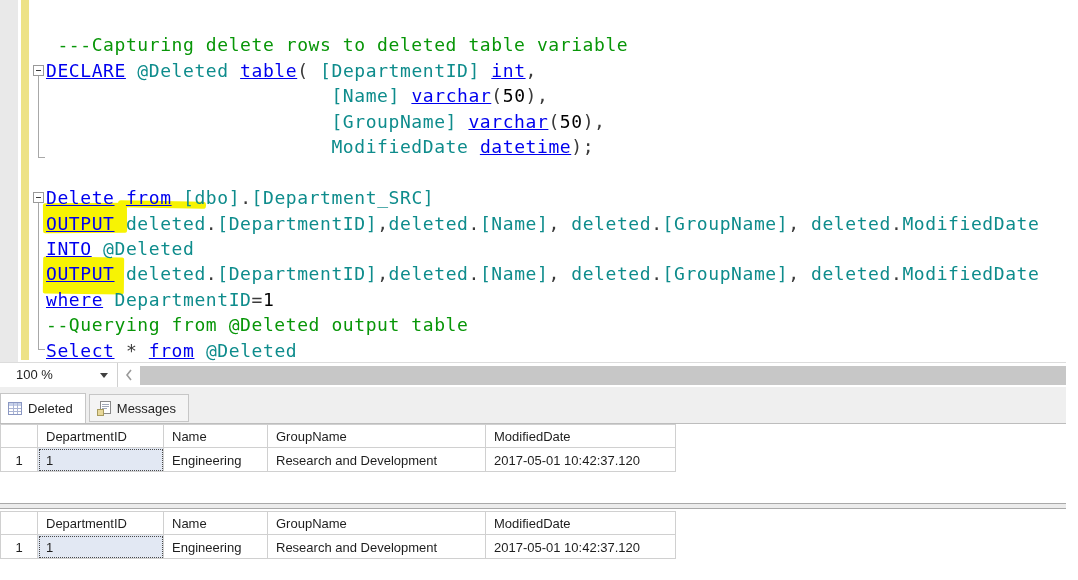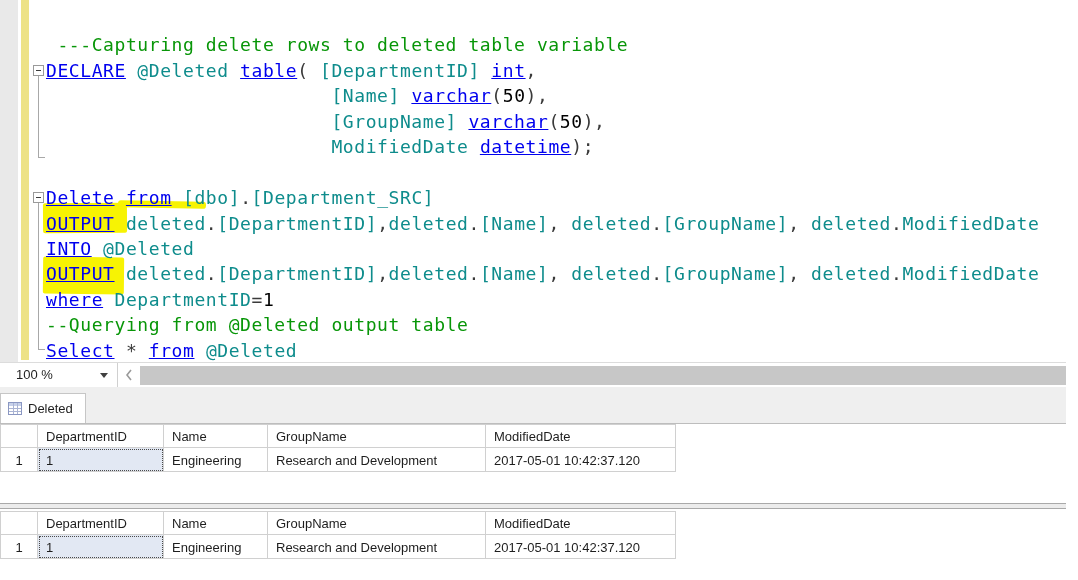--- a/index.html
+++ b/index.html
@@ -114,20 +114,30 @@
       <svg width="14" height="13" viewBox="0 0 14 13">
         <rect x="0.5" y="0.5" width="13" height="12" fill="#ffffff" stroke="#8a97c2"></rect>
         <rect x="1" y="1" width="12" height="3" fill="#c7d1ea"></rect>
         <line x1="1" y1="6.5" x2="13" y2="6.5" stroke="#aab4d4"></line>
         <line x1="1" y1="9.5" x2="13" y2="9.5" stroke="#aab4d4"></line>
         <line x1="5.5" y1="1" x2="5.5" y2="12" stroke="#aab4d4"></line>
         <line x1="9.5" y1="1" x2="9.5" y2="12" stroke="#aab4d4"></line>
       </svg>
       <span>Deleted</span>
     </div>
+    <div class="tab inactive">
+      <svg width="14" height="15" viewBox="0 0 14 15">
+        <rect x="3.5" y="0.5" width="10" height="12" fill="#ffffff" stroke="#8a8a8a"></rect>
+        <line x1="5" y1="3.5" x2="12" y2="3.5" stroke="#a0a8b8"></line>
+        <line x1="5" y1="5.5" x2="12" y2="5.5" stroke="#a0a8b8"></line>
+        <line x1="5" y1="7.5" x2="10" y2="7.5" stroke="#a0a8b8"></line>
+        <rect x="0.5" y="8.5" width="6" height="6" fill="#e8d89a" stroke="#a89b5e"></rect>
+      </svg>
+      <span>Messages</span>
+    </div>
   </div>
 
   <div class="hline"></div>
   <div class="grid" id="grid-0">
       <div class="grow">
         <div class="gcell gh" style="width: 37px;"></div>
         <div class="gcell gh" style="width: 126px;">DepartmentID</div>
         <div class="gcell gh" style="width: 104px;">Name</div>
         <div class="gcell gh" style="width: 218px;">GroupName</div>
         <div class="gcell gh" style="width: 190px;">ModifiedDate</div>

